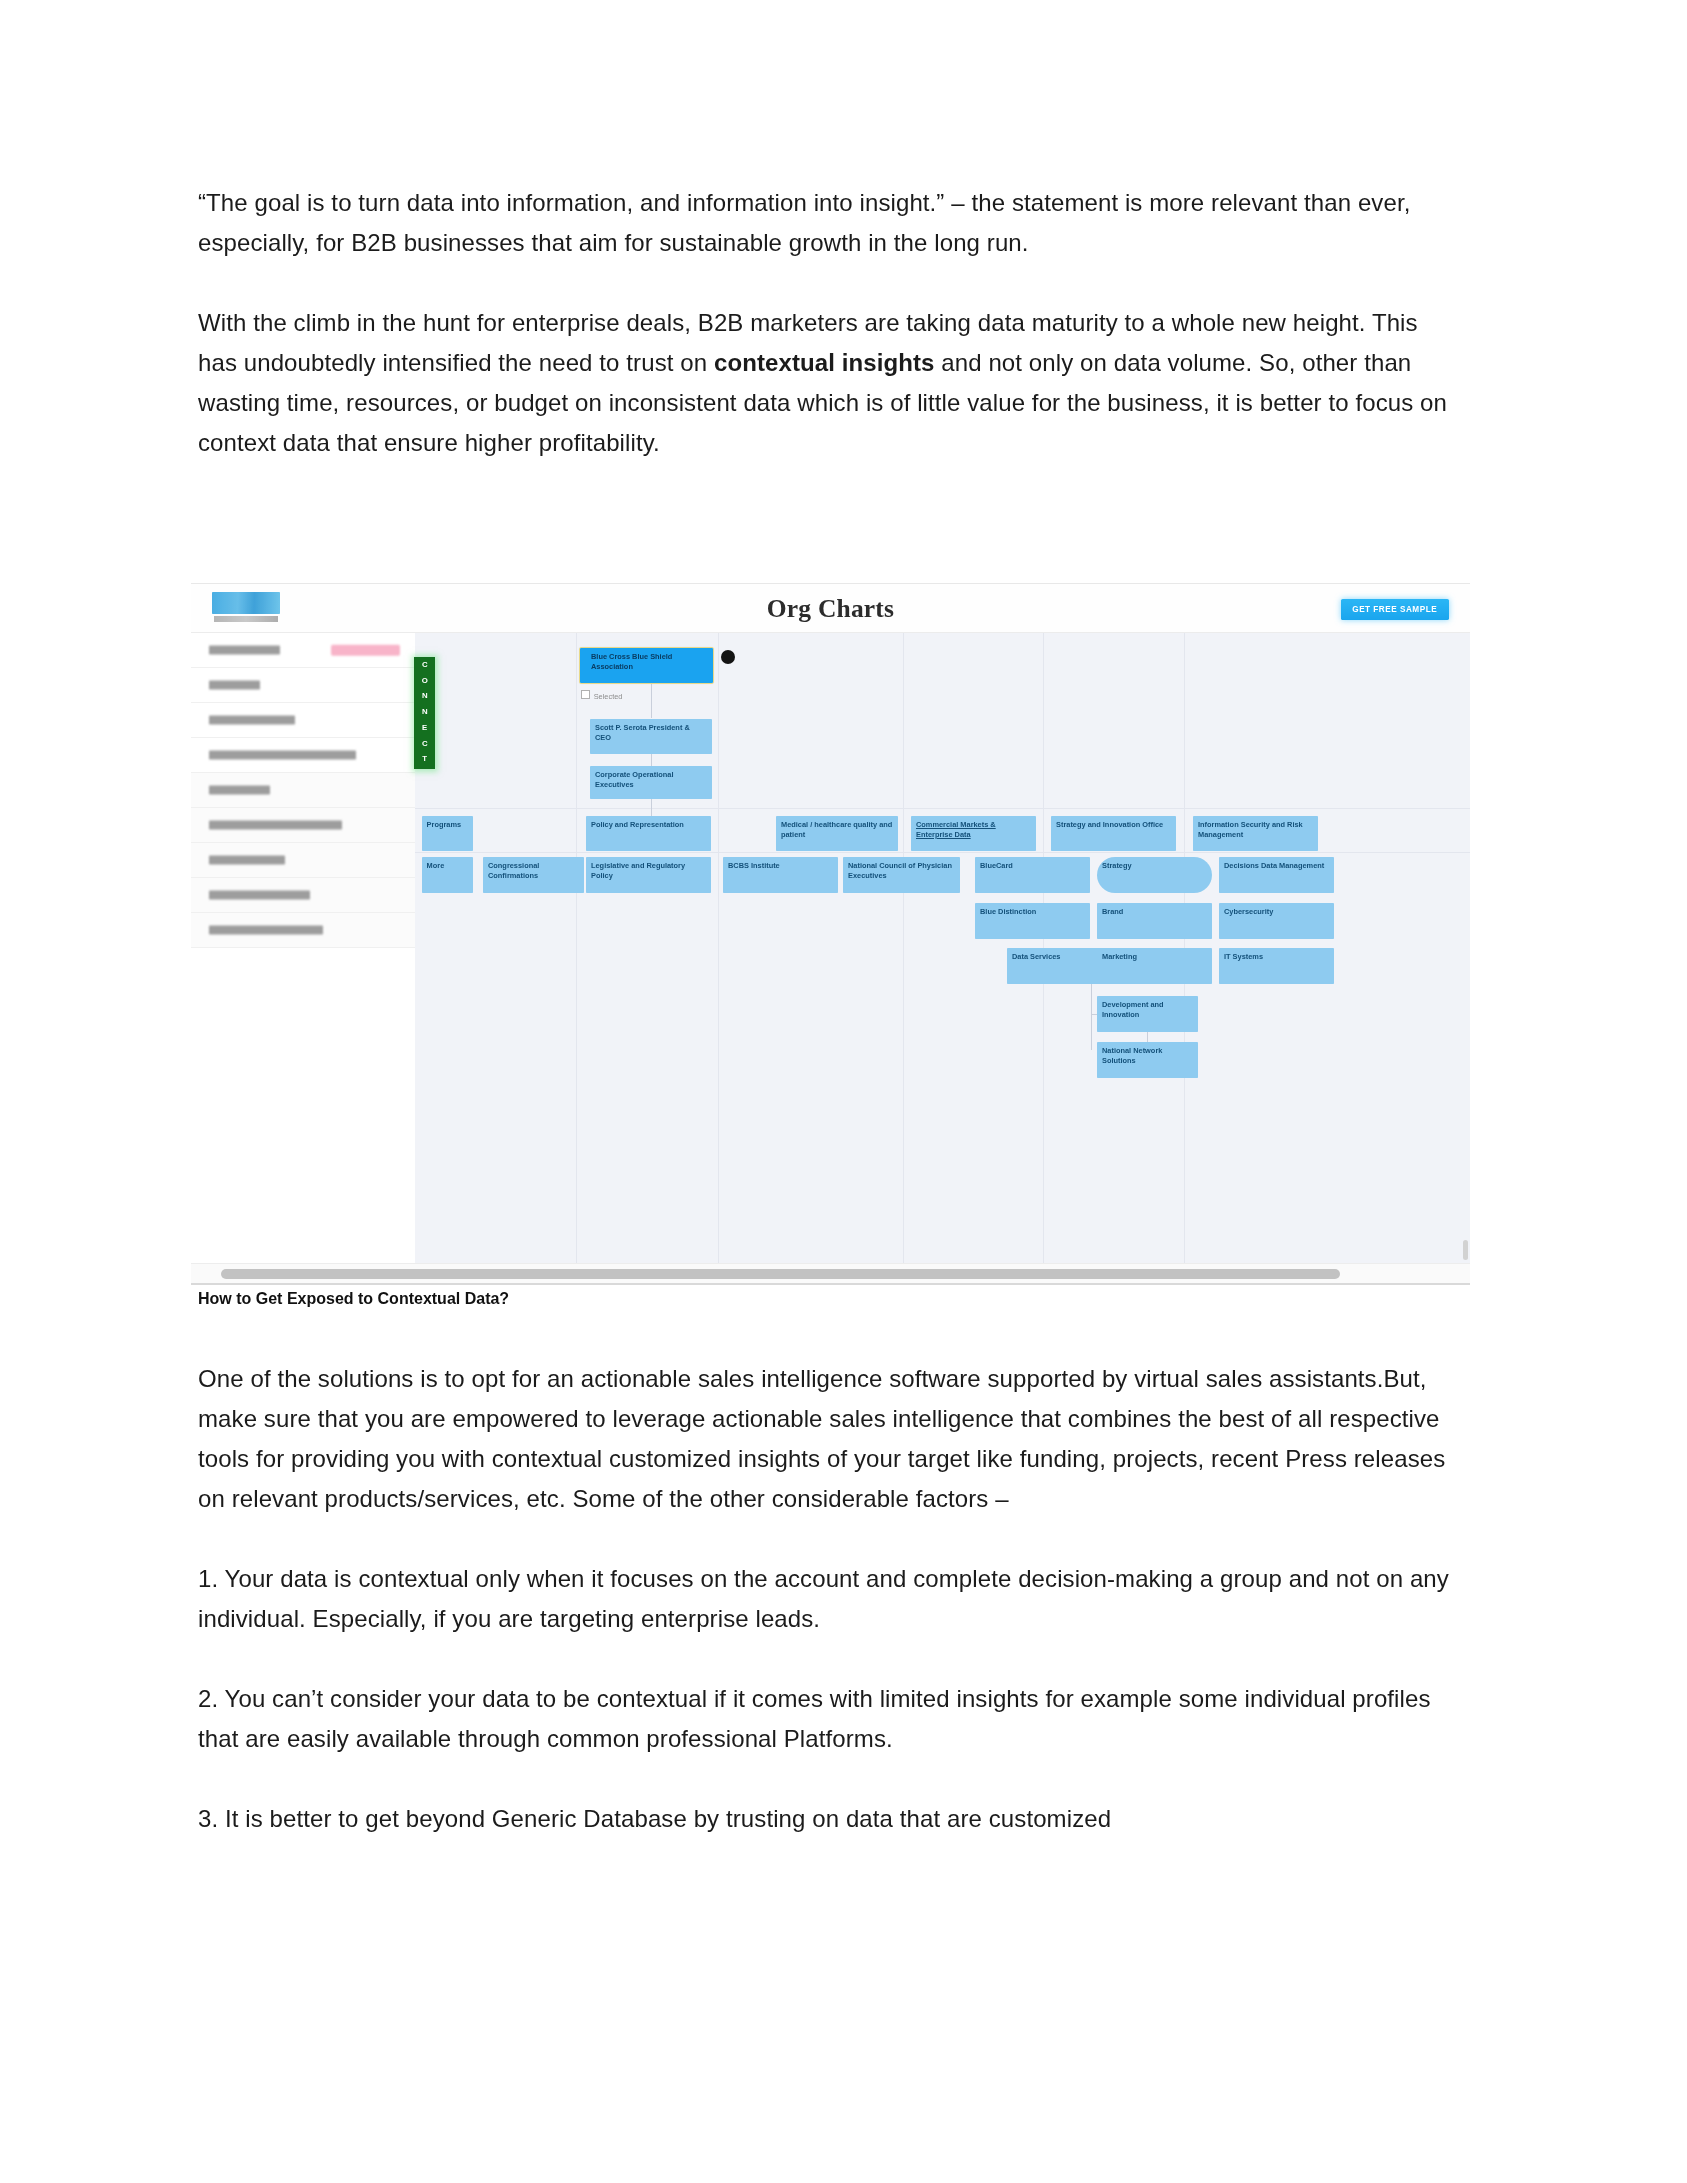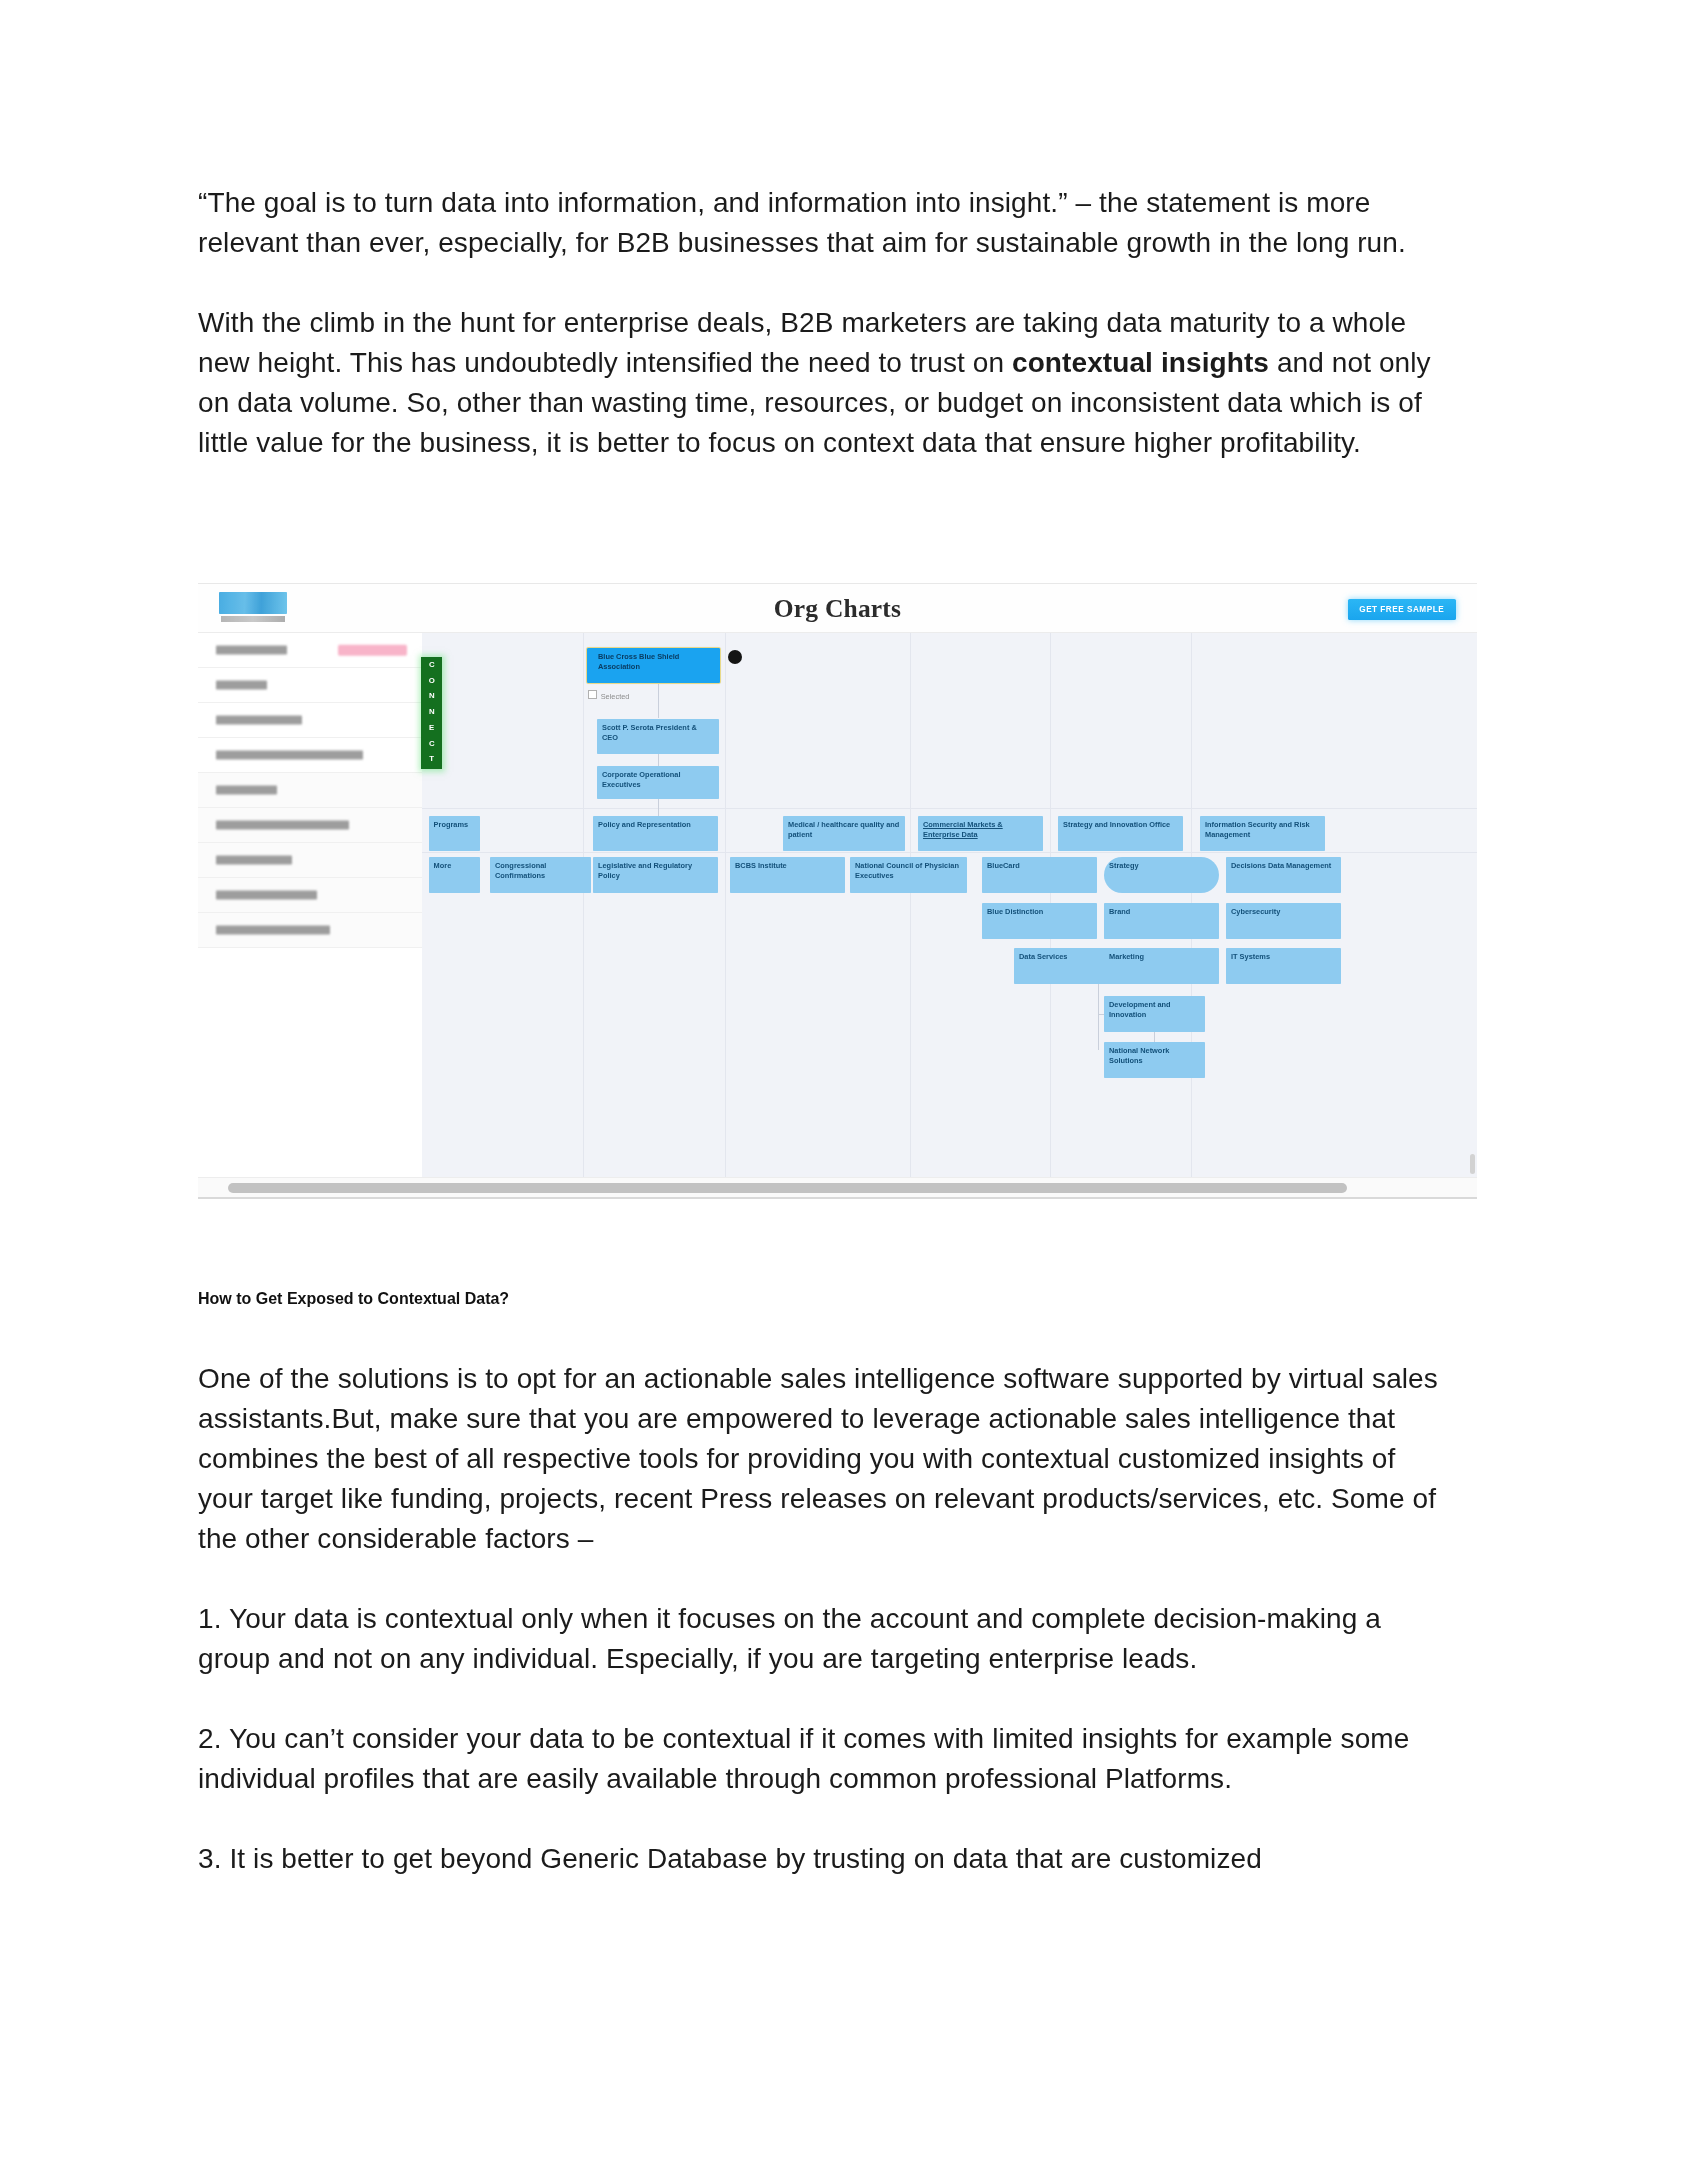--- a/index.html
+++ b/index.html
@@ -7,41 +7,41 @@
     width:1687px; height:2183px;
     background:#ffffff;
     font-family:"Liberation Sans", sans-serif;
     -webkit-font-smoothing:antialiased;
   }
   .page { position:relative; width:1687px; height:2183px; overflow:hidden; }
 
   .doc-body { position:absolute; left:198px; top:183px; width:1252px; }
 
   p.para {
-    font-size:28px;
+    font-size:24px;
     line-height:40px;
     color:#1b1b1b;
     margin:0 0 40px 0;
     letter-spacing:0.1px;
   }
   p.para b { font-weight:700; }
 
   h2.heading {
     font-size:16px;
     line-height:40px;
     font-weight:700;
     color:#111111;
     margin:0 0 40px 0;
   }
 
   
   .shot {
     position:absolute;
-    left:198px; top:583px;
-    width:1279px; height:616px;
+    left:191px; top:583px;
+    width:1279px; height:702px;
     background:#22c55e;
     border-top:1.6px solid #e8e8e8;
     box-sizing:border-box;
     overflow:hidden;
     filter:blur(0.3px);
   }
   .shot-topbar {
     position:absolute; left:0; top:0; width:100%; height:48px;
     background:#fefefe;
     border-bottom:0.8px solid #ececec;

